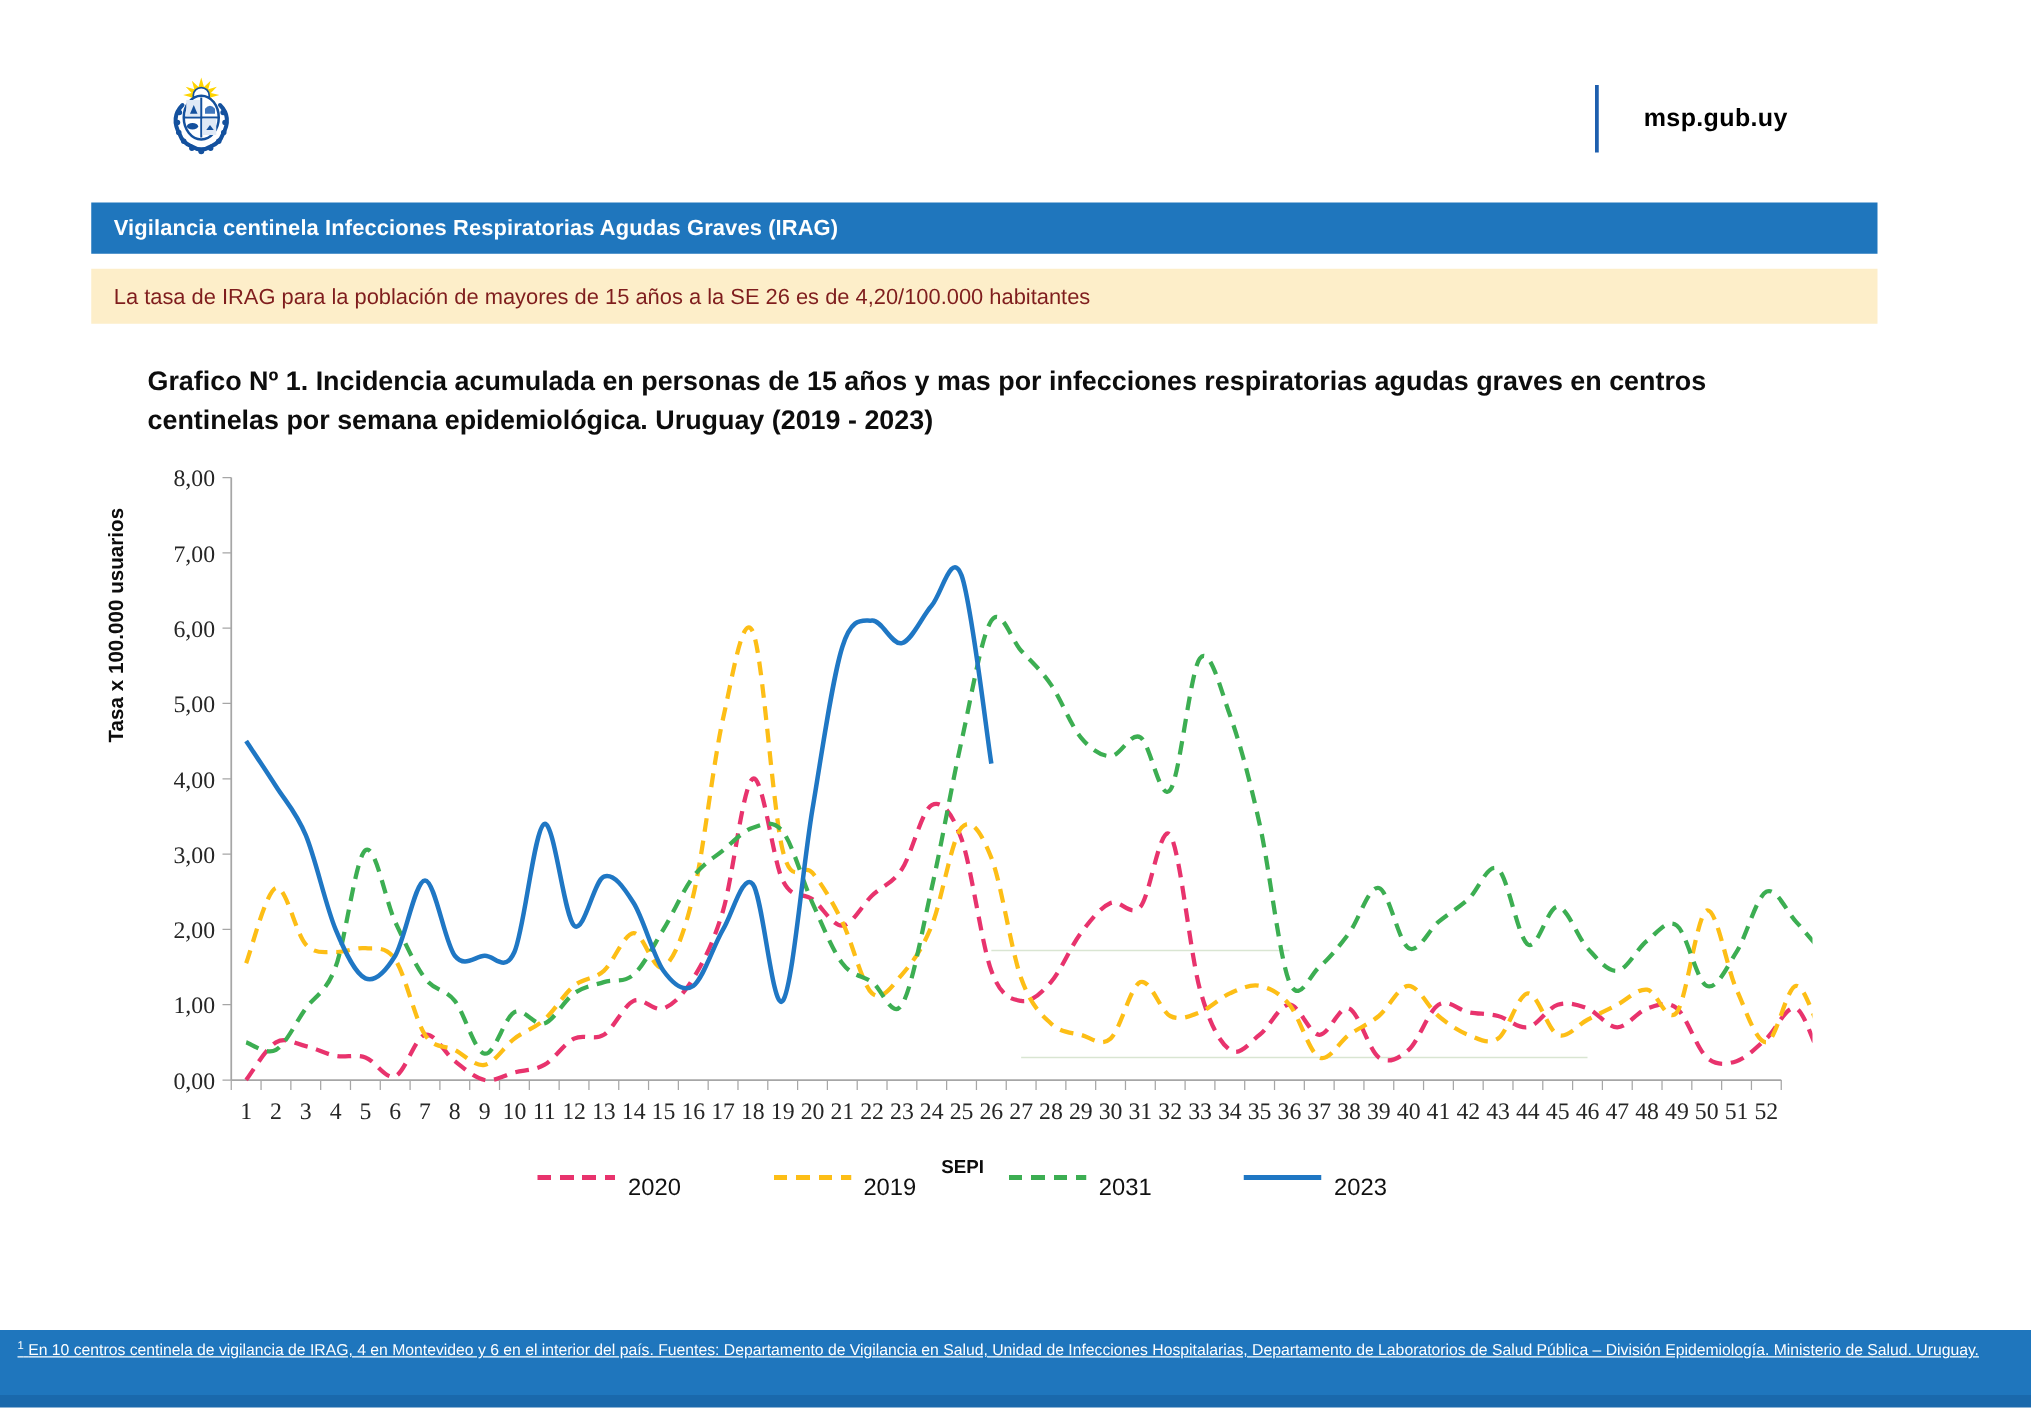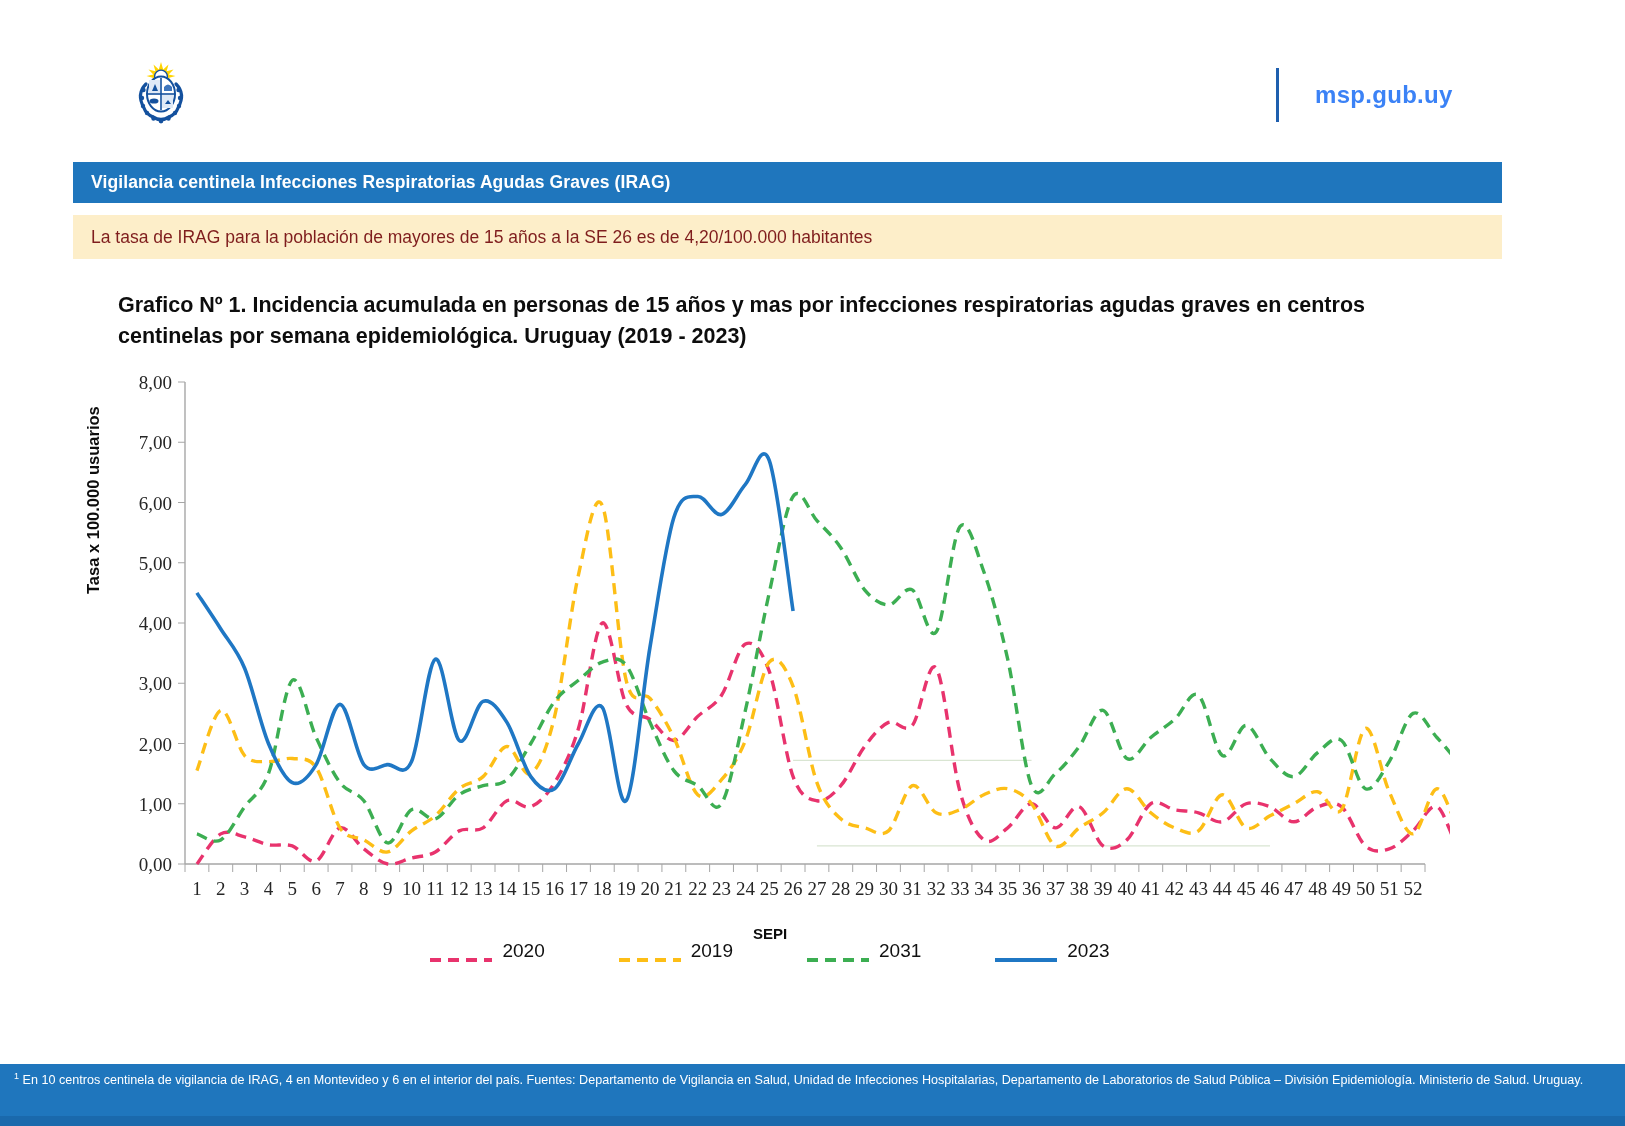--- a/index.html
+++ b/index.html
@@ -15,21 +15,21 @@
   
   .header { position:absolute; left:0; top:0; width:1625px; height:150px; }
   .logo-wrap { position:absolute; left:130px; top:60px; display:flex; align-items:center; gap:16px; }
   .coat { width:62px; height:68px; }
   .min-text { line-height:1.05; color:#1e4e9c; }
   .min-text .l1 { font-size:21px; letter-spacing:.2px; }
   .min-text .l2 { font-size:23px; font-weight:bold; letter-spacing:.1px; }
 
   .site-wrap { position:absolute; left:1276px; top:68px; display:flex; align-items:center; gap:36px; }
   .vrule { width:3px; height:54px; background:#1e5fae; }
-  .site { font-size:24px; font-weight:bold; color:#3b82f6; letter-spacing:.3px; }
+  .site { font-size:20px; font-weight:bold; color:#000000; letter-spacing:.3px; }
 
   
   .blue-band {
     position:absolute; left:73px; top:162px; width:1429px; height:41px;
     background:#1f76bd; color:#ffffff;
     display:flex; align-items:center; padding-left:18px;
     font-size:17.5px; font-weight:bold; letter-spacing:.1px;
   }
   .cream-band {
     position:absolute; left:73px; top:215px; width:1429px; height:44px;
@@ -56,29 +56,29 @@
   .xaxis-title {
     position:absolute; left:0; top:553px; width:1360px; text-align:center;
     font-size:15px; font-weight:bold; color:#0d0d0d;
   }
 
   
   .legend {
     position:absolute; left:90px; top:940px; width:1360px;
     display:flex; justify-content:center; align-items:center; gap:74px;
   }
-  .legend-item { display:flex; align-items:flex-end; gap:10px; }
+  .legend-item { display:flex; align-items:flex-start; gap:10px; }
   .legend-item span.lbl { font-size:19px; color:#111; }
   .swatch { width:62px; height:4px; display:block; }
 
   
   .footer {
     position:absolute; left:0; top:1064px; width:1625px; height:52px;
     background:#1f76bd; color:#ffffff;
-    padding:6px 3px 0 14px; font-size:12.6px; line-height:1.5;
+    padding:6px 3px 0 14px; font-size:12.6px; line-height:1.5;text-decoration:underline;
   }
   .footer sup { font-size:9px; }
   .footer-edge { position:absolute; left:0; top:1116px; width:1625px; height:10px; background:#1a69ac; }
 </style>
 </head>
 <body>
 
 <div class="header">
 
   <div class="logo-wrap">

